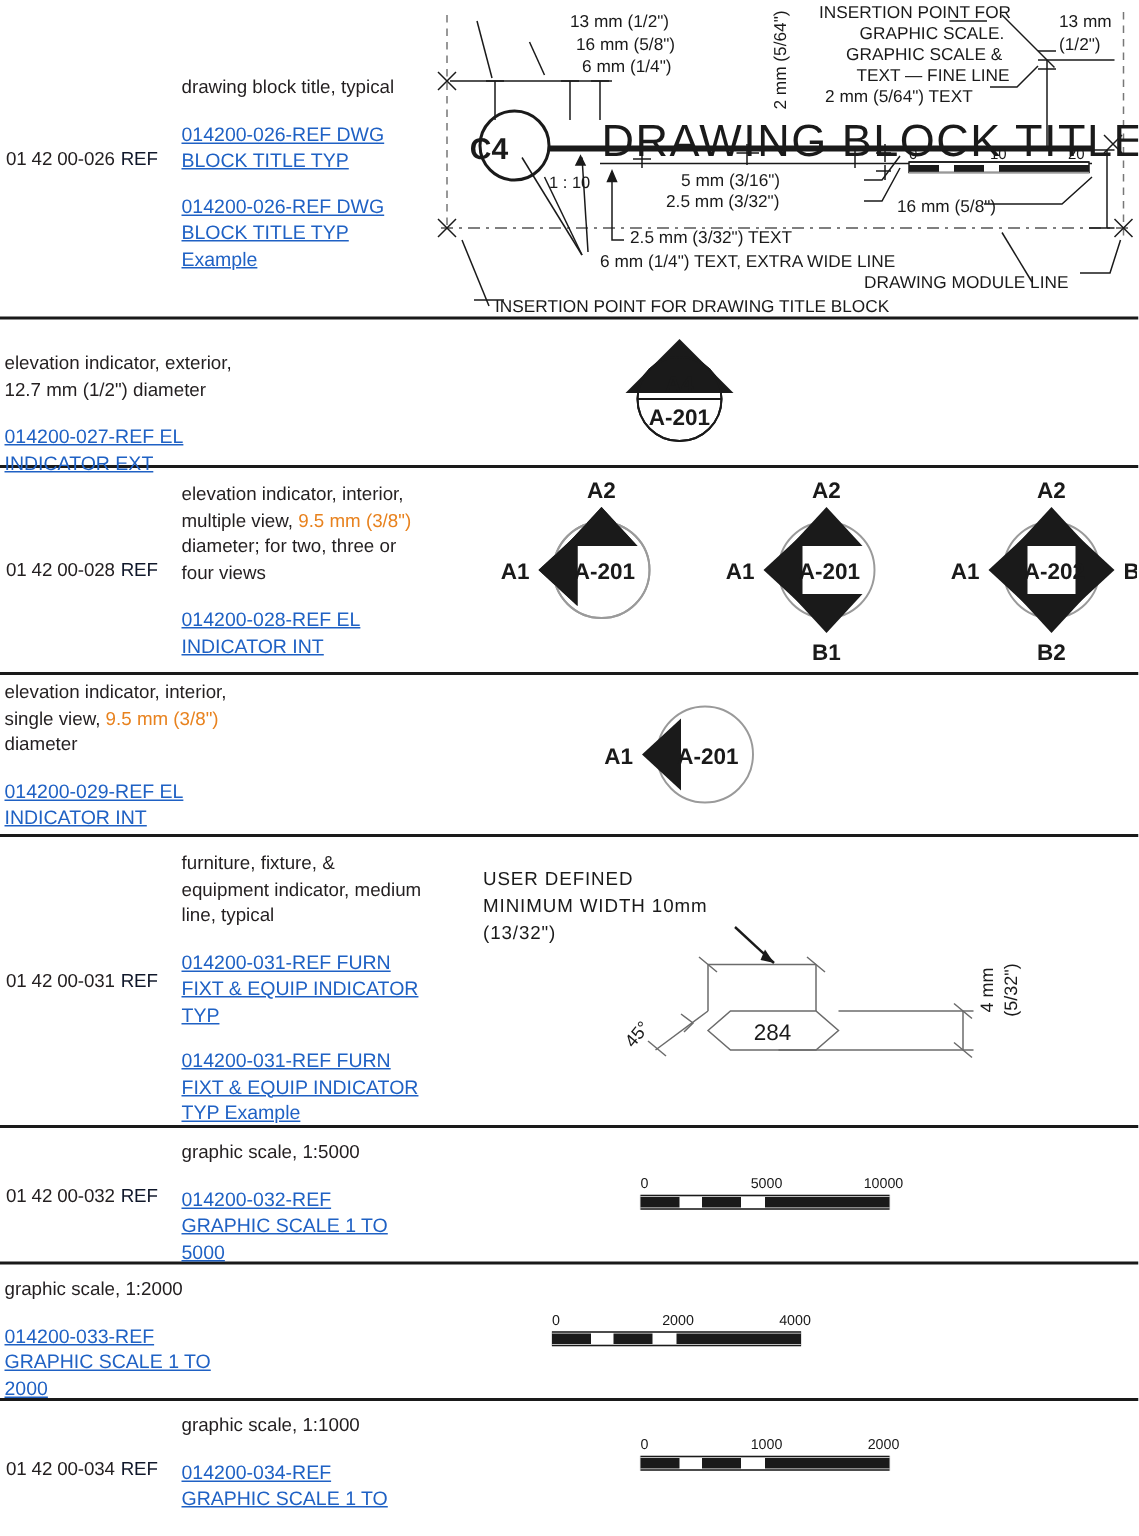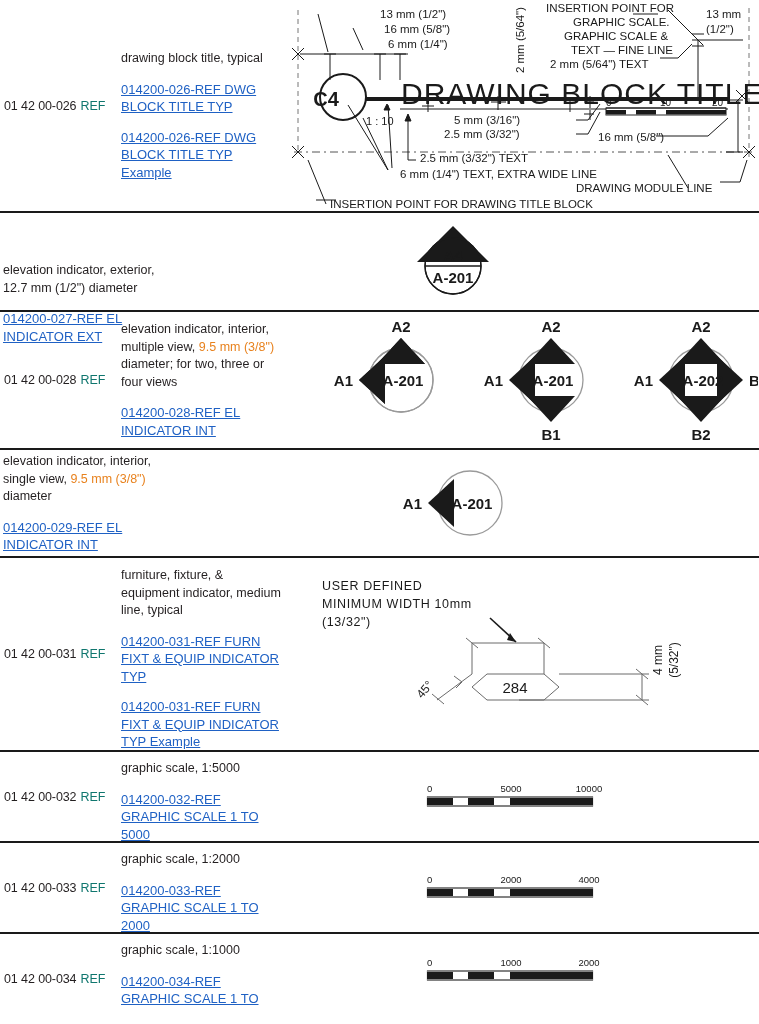--- a/index.html
+++ b/index.html
@@ -30,21 +30,21 @@
     align-items: center;
     padding-left: 4px;
   }
   .code-text {
     font-size: 12.5px;
     letter-spacing: -0.1px;
     white-space: nowrap;
   }
   .code-num { color: #231f20; }
   .code-num.hl { color: #e8821e; }
-  .code-suffix { color: #0f766e; padding-left: 4px; }
+  .code-suffix { color: #0f172a; padding-left: 4px; }
 
   .col-desc {
     width: 170px;
     flex: 0 0 170px;
     padding: 8px 6px 8px 3px;
     display: flex;
     flex-direction: column;
     justify-content: center;
   }
   .desc-text {
@@ -223,21 +223,21 @@
         <g class="dwg-text" font-size="10">
           <text x="318" y="106">0</text>
           <text x="372" y="106">10</text>
           <text x="424" y="106">20</text>
         </g>
       </svg>
     </div>
   </div>
 
   <div class="row r-027">
-    <div class="col-desc" style="justify-content:flex-start; padding-top:9px;margin-top:40px;">
+    <div class="col-desc" style="justify-content:flex-start; padding-top:21px;">
       <div class="desc-text">elevation indicator, exterior, 12.7 mm (1/2") diameter</div>
       <div class="links">
         <span class="lnk">014200-027-REF EL</span>
         <span class="lnk">INDICATOR EXT</span>
       </div>
     </div>
     <div class="col-fig">
       <svg width="160" height="92" viewBox="0 0 160 92" style="margin-left:-24px;">
         <circle cx="80" cy="50" r="28" fill="#ffffff" stroke="#1a1a1a" stroke-width="1.3"></circle>
         <path d="M44 46 L80 10 L116 46 Z" fill="#1a1a1a"></path>
@@ -410,25 +410,20 @@
           <rect x="55" y="26" width="26" height="7"></rect>
           <rect x="97" y="26" width="83" height="7"></rect>
         </g>
         <line x1="14" y1="25" x2="180" y2="25" stroke="#1a1a1a" stroke-width="1"></line>
         <line x1="14" y1="34" x2="180" y2="34" stroke="#1a1a1a" stroke-width="1"></line>
       </svg>
     </div>
   </div>
 
   <div class="row r-033">
-    <div class="col-code">
-      <div class="code-text">
-        <span class="code-num">01 42 00-033</span><span class="code-suffix">REF</span>
-      </div>
-    </div>
     <div class="col-desc" style="justify-content:flex-start; padding-top:8px;">
       <div class="desc-text">graphic scale, 1:2000</div>
       <div class="links">
         <span class="lnk">014200-033-REF</span>
         <span class="lnk">GRAPHIC SCALE 1 TO</span>
         <span class="lnk">2000</span>
       </div>
     </div>
     <div class="col-fig">
       <svg width="200" height="50" viewBox="0 0 200 50" style="margin-left:-22px;">

